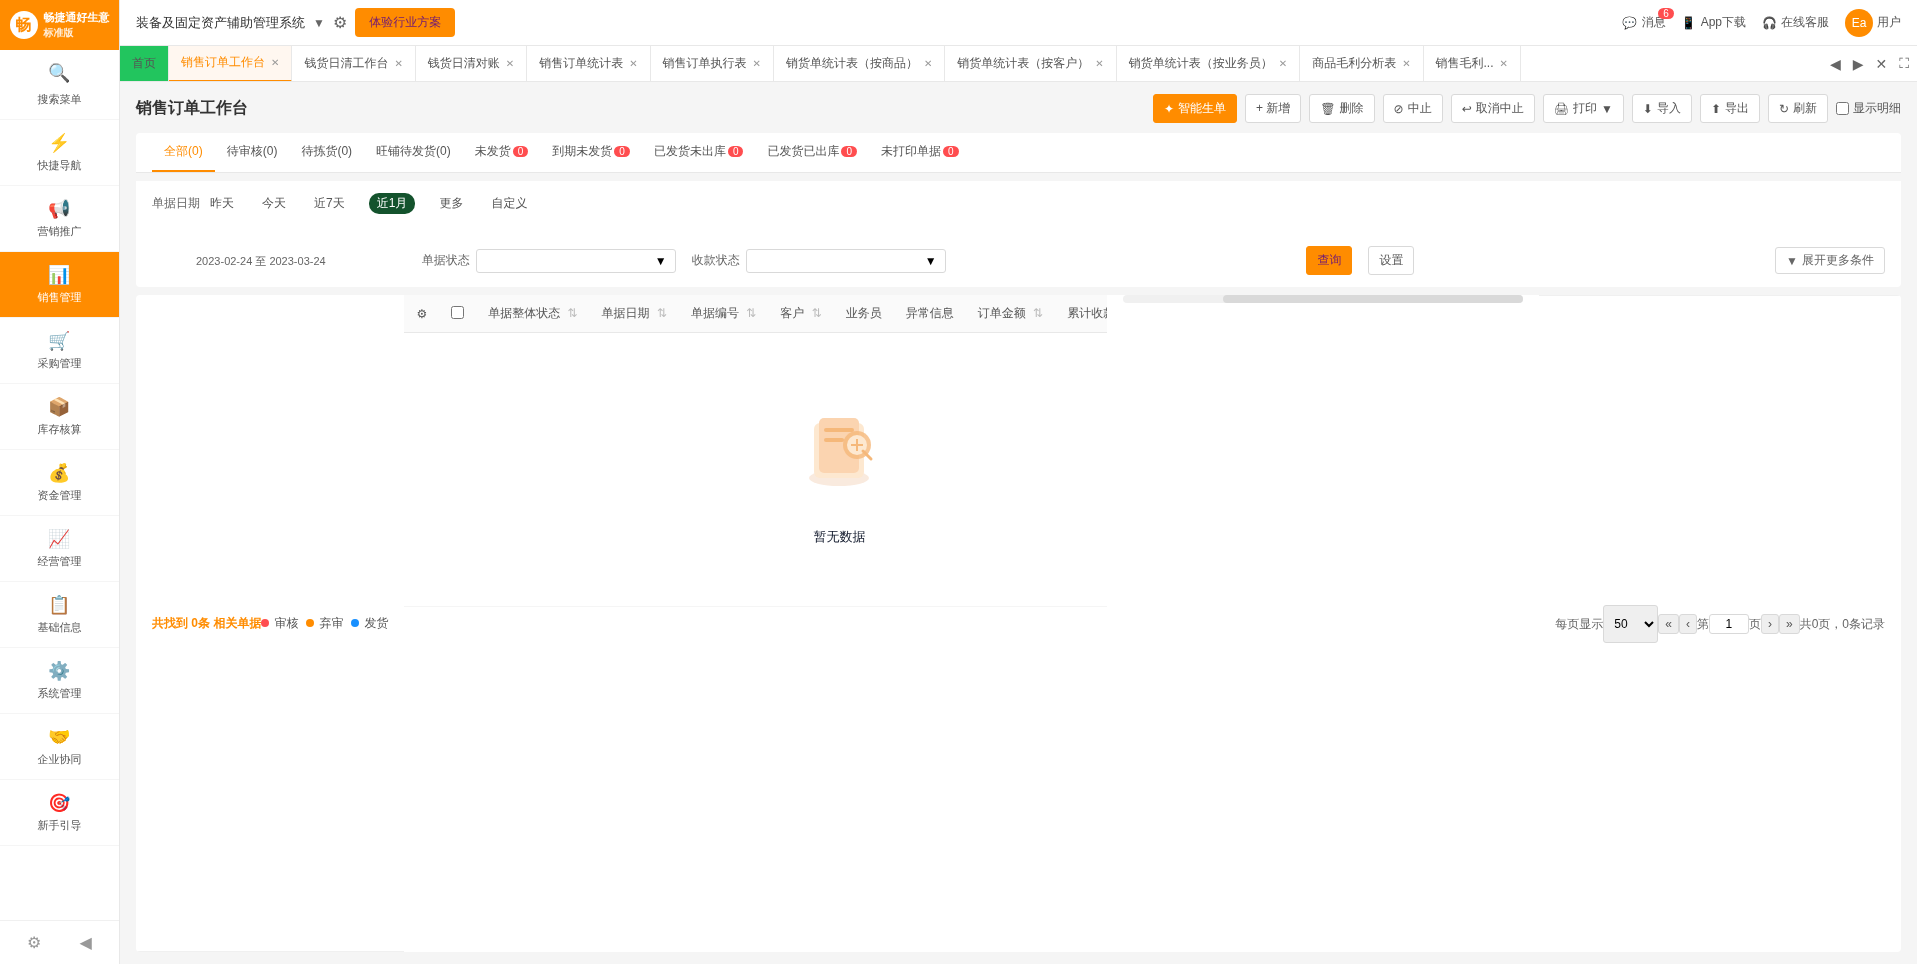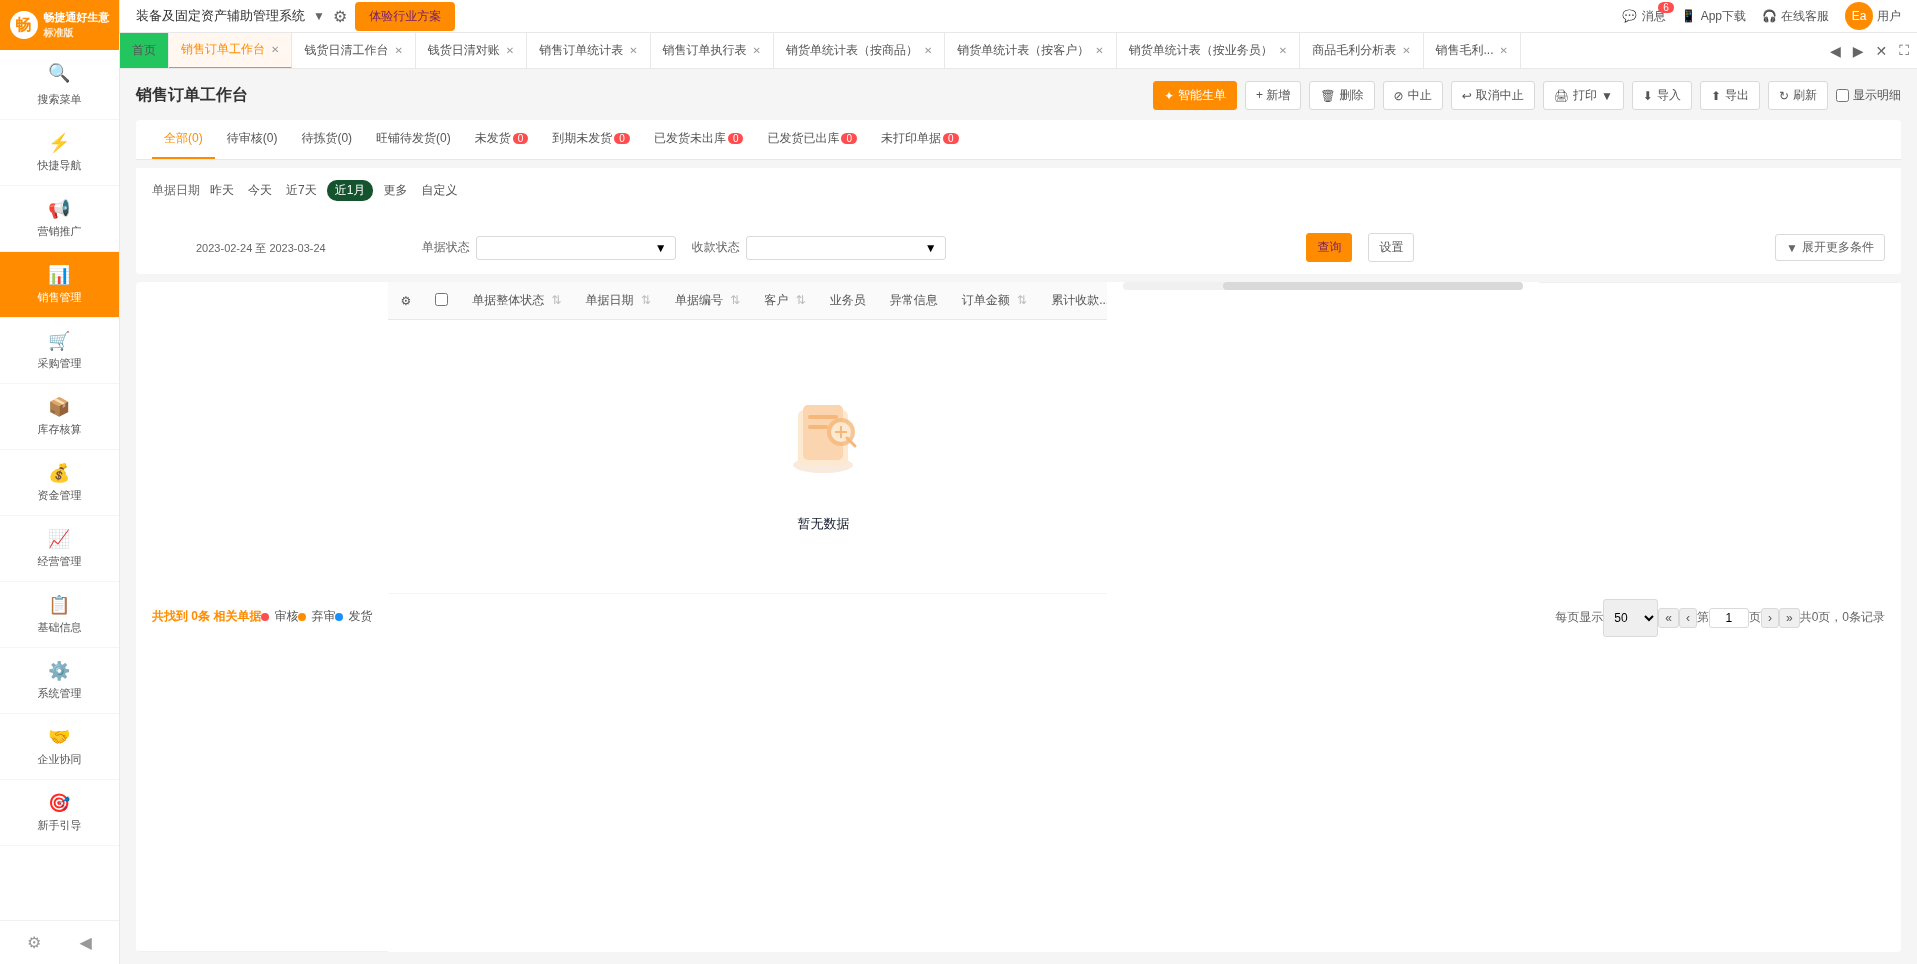--- a/index.html
+++ b/index.html
@@ -17,21 +17,21 @@
     .sidebar-item.active { background: #ff8c00; color: #fff; }
     .sidebar-item-icon { font-size: 18px; margin-bottom: 4px; }
     .sidebar-item-label { font-size: 11px; text-align: center; }
     .sidebar-bottom { padding: 12px 8px; display: flex; justify-content: space-around; border-top: 1px solid #f0f0f0; }
     .sidebar-bottom-btn { cursor: pointer; color: #999; font-size: 16px; }
 
     
     .main { flex: 1; display: flex; flex-direction: column; overflow: hidden; }
 
     
-    .topbar { height: 33px; background: #fff; display: flex; align-items: center; padding: 0 16px; gap: 12px; border-bottom: 1px solid #e8e8e8; justify-content: space-between; }
+    .topbar { height: 46px; background: #fff; display: flex; align-items: center; padding: 0 16px; gap: 12px; border-bottom: 1px solid #e8e8e8; justify-content: space-between; }
     .topbar-left { display: flex; align-items: center; gap: 8px; }
     .topbar-system-name { font-size: 13px; color: #333; }
     .topbar-dropdown { cursor: pointer; color: #666; }
     .topbar-settings { cursor: pointer; color: #666; font-size: 16px; }
     .topbar-cta { background: #ff8c00; color: #fff; border: none; padding: 6px 14px; border-radius: 4px; cursor: pointer; font-size: 12px; }
     .topbar-right { display: flex; align-items: center; gap: 16px; }
     .topbar-right-item { display: flex; align-items: center; gap: 4px; color: #555; cursor: pointer; font-size: 12px; position: relative; }
     .badge { background: #ff4d4f; color: #fff; border-radius: 10px; padding: 0 5px; font-size: 10px; position: absolute; top: -6px; right: -8px; }
     .user-avatar { width: 28px; height: 28px; background: #ff8c00; border-radius: 50%; display: flex; align-items: center; justify-content: center; color: #fff; font-size: 12px; }
 
@@ -57,33 +57,33 @@
     .filter-tabs { display: flex; background: #fff; border-bottom: 1px solid #e8e8e8; padding: 0 16px; margin-bottom: 8px; border-radius: 4px 4px 0 0; }
     .filter-tab { padding: 10px 12px; cursor: pointer; color: #555; border-bottom: 2px solid transparent; font-size: 12px; white-space: nowrap; }
     .filter-tab.active { color: #ff8c00; border-bottom-color: #ff8c00; }
     .filter-tab .tab-badge { background: #ff4d4f; color: #fff; border-radius: 10px; padding: 0 5px; font-size: 10px; margin-left: 2px; }
 
     
     .filter-section { background: #fff; padding: 12px 16px; margin-bottom: 8px; border-radius: 0 0 4px 4px; }
     .filter-row { display: flex; align-items: center; gap: 16px; flex-wrap: wrap; }
     .filter-item { display: flex; align-items: center; gap: 6px; }
     .filter-label { color: #666; white-space: nowrap; font-size: 12px; }
-    .filter-date-options { display: flex; gap: 6px; align-items: center; }
+    .filter-date-options { display: flex; gap: 20px; align-items: center; }
     .filter-date-option { cursor: pointer; color: #555; padding: 2px 4px; border-radius: 3px; font-size: 12px; }
     .filter-date-option.active { background: #14532d; color: #fff; border-radius: 10px; padding: 2px 8px; }
     .filter-date-range { color: #666; font-size: 11px; margin-top: 2px; }
     .filter-select { border: 1px solid #d9d9d9; border-radius: 3px; padding: 4px 8px; width: 200px; background: #fff; cursor: pointer; display: flex; align-items: center; justify-content: space-between; }
     .expand-btn { display: flex; align-items: center; gap: 4px; color: #666; cursor: pointer; font-size: 12px; border: 1px solid #d9d9d9; padding: 4px 10px; border-radius: 3px; margin-left: auto; }
 
     
     .table-section { background: #fff; flex: 1; border-radius: 4px; display: flex; overflow: hidden; }
     .table-toolbar { padding: 8px 16px; display: flex; align-items: center; justify-content: space-between; border-bottom: 1px solid #f0f0f0; }
     .table-count { color: #666; font-size: 12px; }
     .table-count span { color: #ff8c00; font-weight: bold; }
-    .table-actions { display: flex; }
+    .table-actions { display: flex; gap: 8px; }
     .table-action-btn { display: flex; align-items: center; gap: 3px; color: #555; cursor: pointer; font-size: 12px; }
     .dot-red { width: 8px; height: 8px; background: #ff4d4f; border-radius: 50%; display: inline-block; margin-right: 2px; }
     .dot-orange { width: 8px; height: 8px; background: #ff8c00; border-radius: 50%; display: inline-block; margin-right: 2px; }
     .dot-blue { width: 8px; height: 8px; background: #1890ff; border-radius: 50%; display: inline-block; margin-right: 2px; }
 
     
     .table-wrapper { flex: 1; overflow: auto; }
     table { width: 100%; border-collapse: collapse; font-size: 12px; }
     th { background: #fafafa; padding: 10px 12px; text-align: left; color: #555; font-weight: normal; border-bottom: 1px solid #e8e8e8; white-space: nowrap; }
     th .sort-icon { color: #bbb; margin-left: 4px; }

